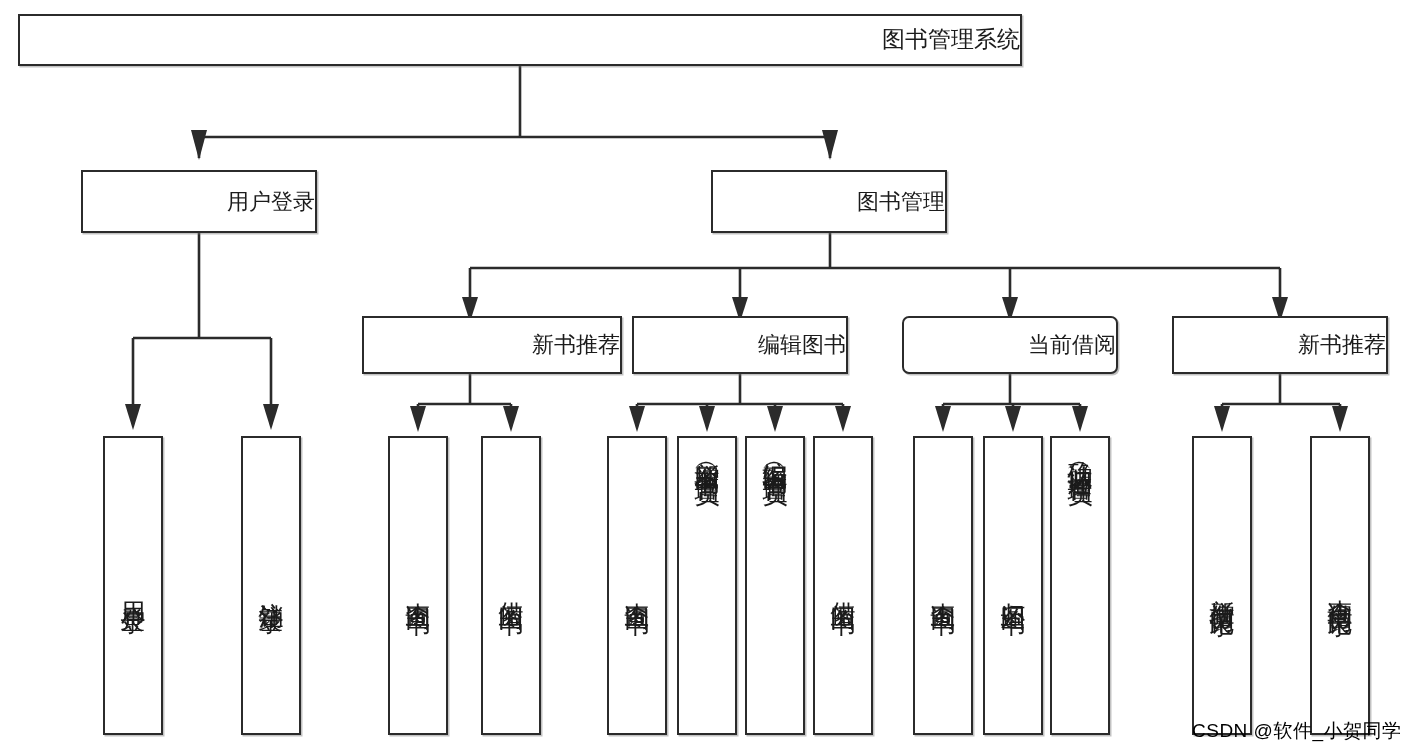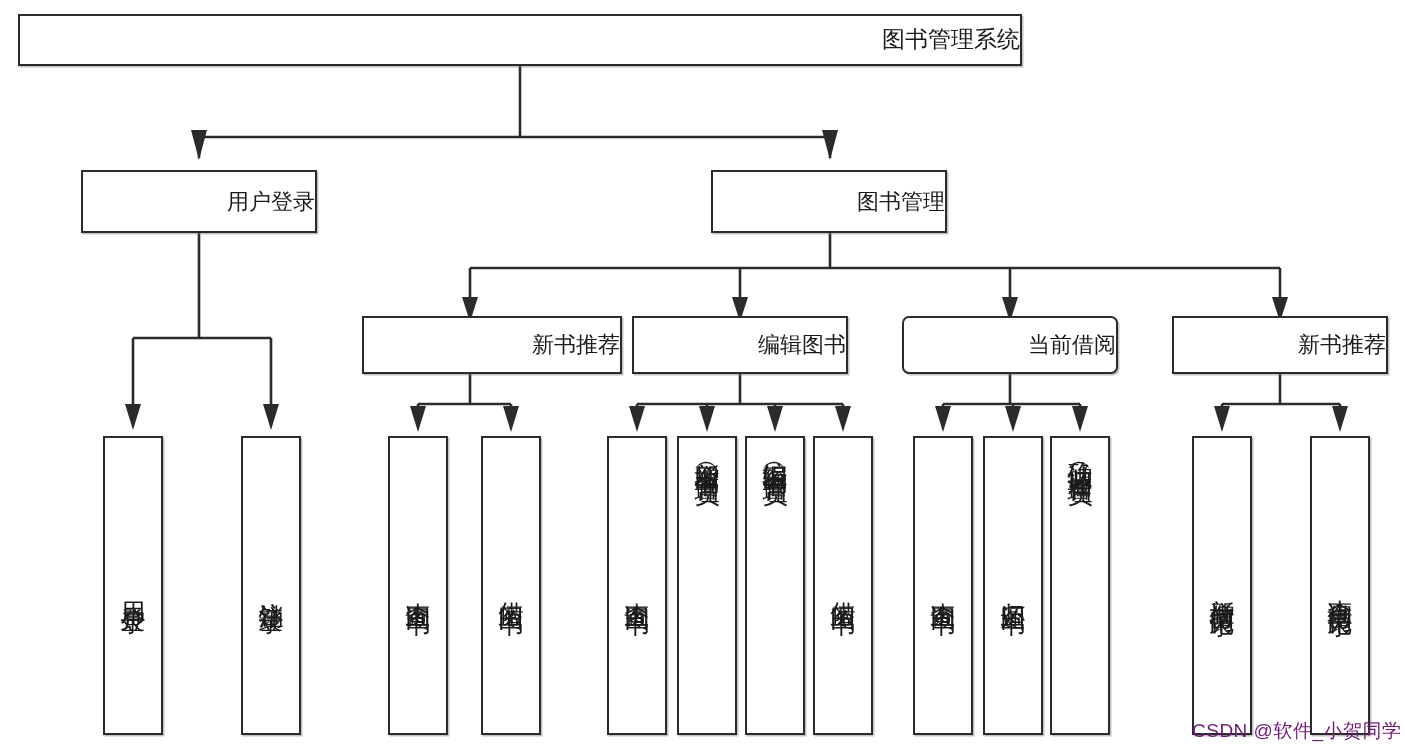--- a/index.html
+++ b/index.html
@@ -59,21 +59,21 @@
   .n-v .lbl {
     writing-mode: vertical-rl;
     text-orientation: upright;
     font-size: 25px;
     letter-spacing: 3px;
     line-height: 1;
   }
   .watermark {
     position: absolute;
     font-size: 19px;
-    color: #701a75;
+    color: #000000;
     white-space: nowrap;
     letter-spacing: 0.5px;
   }
 </style>
 </head>
 <body>
 
 <div id="canvas">
 
   <svg id="wires" viewBox="0 0 1405 747" width="1405" height="747" xmlns="http://www.w3.org/2000/svg">

